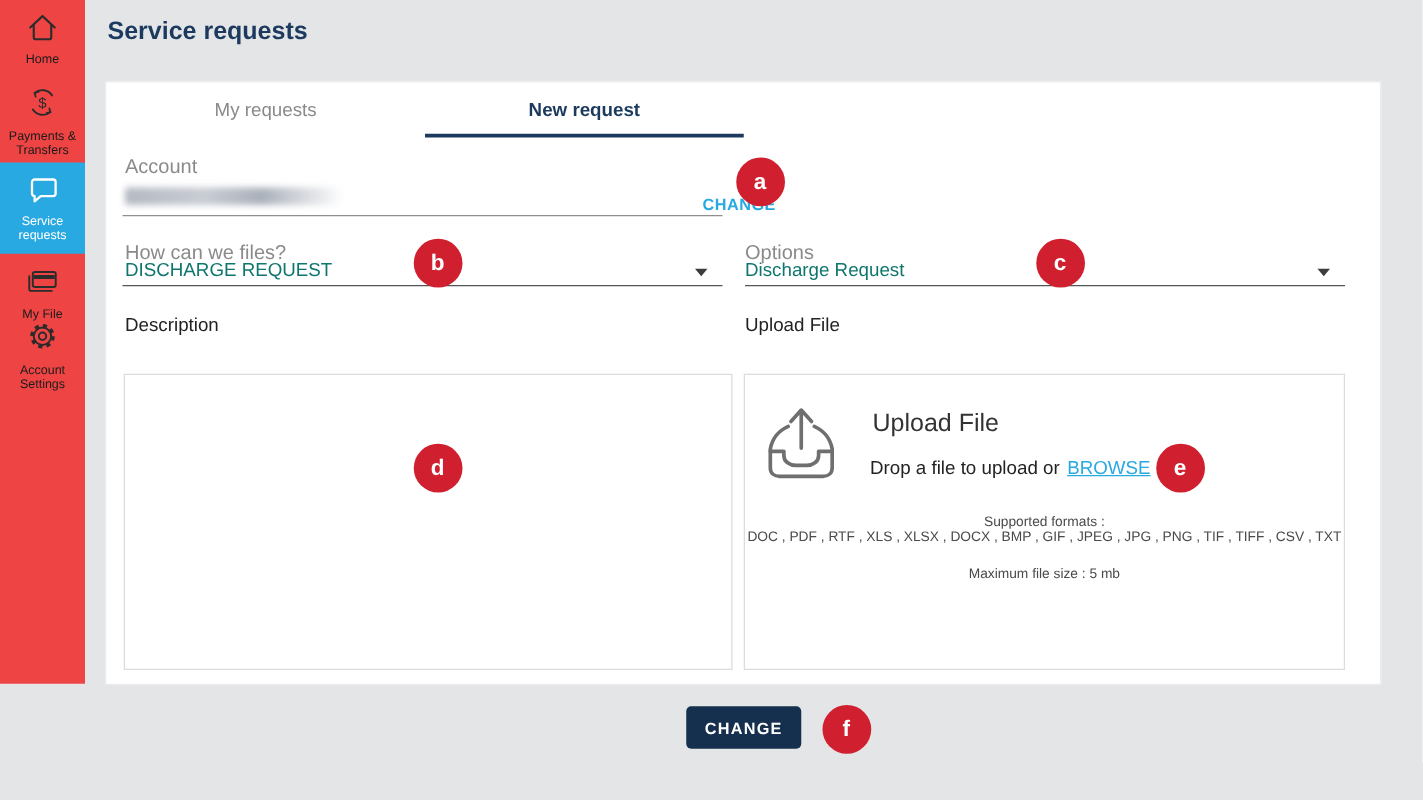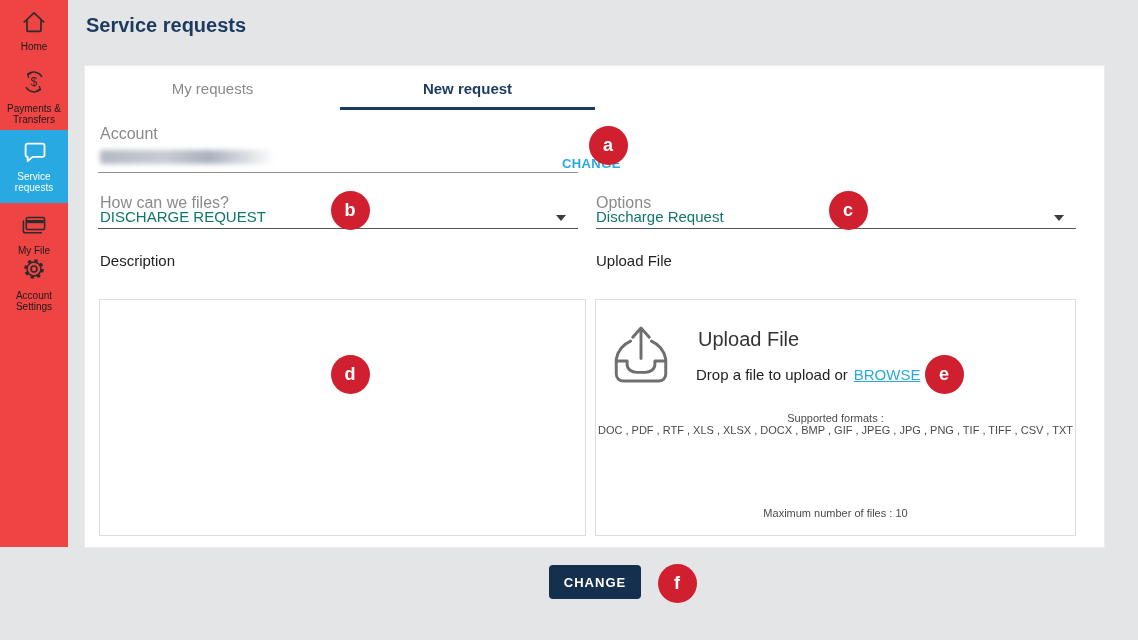--- a/index.html
+++ b/index.html
@@ -187,21 +187,21 @@
       <svg width="66" height="74" viewBox="0 0 76 80">
         <path d="M26 24 C17 28 11 36 9.5 45 L9.5 62 C9.5 67 13 70 18 70 L58 70 C63 70 66.5 67 66.5 62 L66.5 45 C65 36 59 28 50 24" fill="none" stroke="#6f6f6f" stroke-width="3.4" stroke-linecap="round" stroke-linejoin="round"></path>
         <path d="M9.5 47 L22 47 L22 51 C22 56.5 27.5 60 33 60 L43 60 C48.5 60 54 56.5 54 51 L54 47 L66.5 47" fill="none" stroke="#6f6f6f" stroke-width="3.4" stroke-linecap="round" stroke-linejoin="round"></path>
         <path d="M38 44 L38 10 M28.5 19.5 L38 9 L47.5 19.5" fill="none" stroke="#6f6f6f" stroke-width="3.4" stroke-linecap="round" stroke-linejoin="round"></path>
       </svg>
     </span>
     <span class="up-title">Upload File</span>
     <span class="up-drop"><span>Drop a file to upload or</span><span class="up-browse">BROWSE</span></span>
     <span class="up-info" style="top:112px;">Supported formats :</span>
     <span class="up-info" style="top:124px;">DOC , PDF , RTF , XLS , XLSX , DOCX , BMP , GIF , JPEG , JPG , PNG , TIF , TIFF , CSV , TXT</span>
-    <span class="up-info" style="top:207px;">Maximum number of files : 10</span>
+    <span class="up-info" style="top:153px;">Maximum file size : 5 mb</span>
   </div>
 
 </div>
 
 <button class="proceed-btn">CHANGE</button>
 
 <div class="annotation" style="left: 588.5px; top: 125.5px;">a</div>
 <div class="annotation" style="left: 330.5px; top: 190.5px;">b</div>
 <div class="annotation" style="left: 828.5px; top: 190.5px;">c</div>
 <div class="annotation" style="left: 330.5px; top: 354.5px;">d</div>

